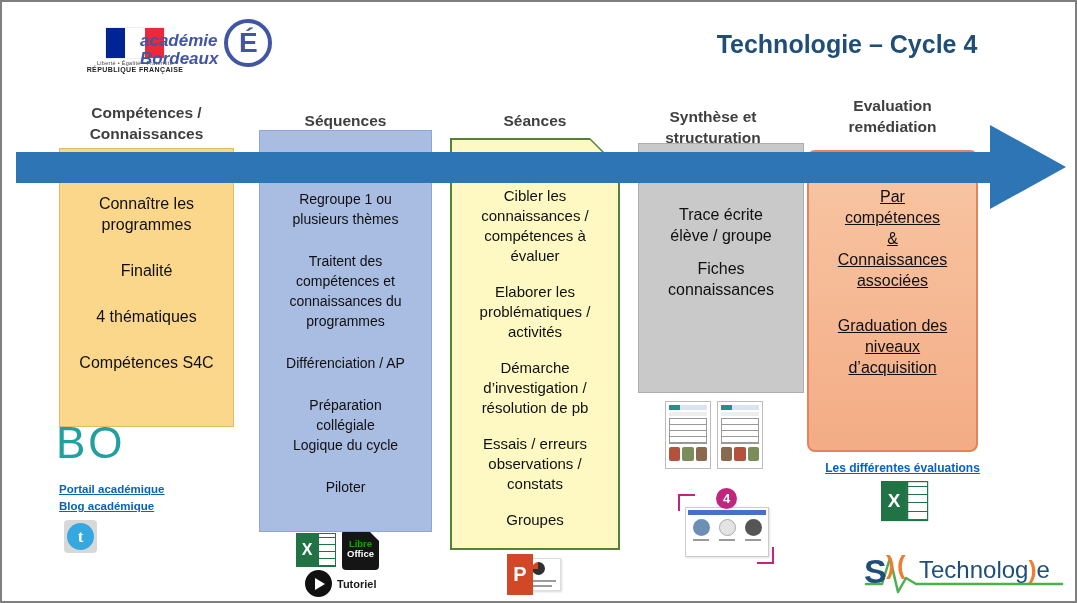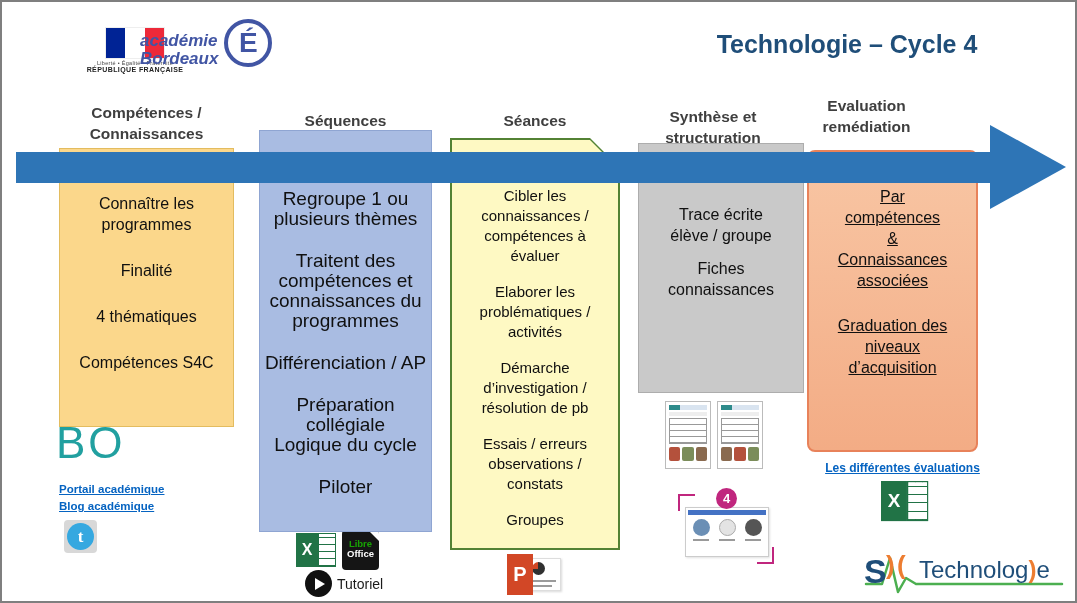--- a/index.html
+++ b/index.html
@@ -37,37 +37,37 @@
   }
   
   .col-header {
     position:absolute; text-align:center; font-weight:bold; font-size:15.5px;
     color:#3F3F3F; white-space:pre-line; line-height:21px;
   }
   .ch1 { left:57px;  width:175px; top:100px; }
   .ch2 { left:257px; width:173px; top:108px; }
   .ch3 { left:448px; width:170px; top:108px; }
   .ch4 { left:636px; width:150px; top:104px; }
-  .ch5 { left:779px; width:171px; top:93px;text-align:center; }
+  .ch5 { left:805px; width:171px; top:93px;text-align:center; }
   
   .arrow-body { position:absolute; left:14px; top:150px; width:976px; height:31px; background:#2E75B6; z-index:6; }
   .arrow-head {
     position:absolute; left:988px; top:123px; width:0; height:0; z-index:6;
     border-top:42px solid transparent; border-bottom:42px solid transparent;
     border-left:76px solid #2E75B6;
   }
   
   .col { position:absolute; z-index:1; }
   .col-item { text-align:center; white-space:pre-line; color:#101010; }
   .col1 { left:57px; top:146px; width:175px; height:279px; background:#FBD78B; border:1px solid #E3BC5F;
           display:flex; flex-direction:column; gap:25px; padding-top:44px; }
   .col1 .col-item { font-size:16px; line-height:21px; }
   .col2 { left:257px; top:128px; width:173px; height:402px; background:#A9BCE2; border:1px solid #8FA5D2;
           display:flex; flex-direction:column; gap:22px; padding-top:58px; }
-  .col2 .col-item { font-size:19px; line-height:20px; }
+  .col2 .col-item { font-size:14px; line-height:20px; }
   .col3 { left:448px; top:136px; width:170px; height:412px; background:#538234;
           clip-path:polygon(0 0, calc(100% - 30px) 0, 100% 30px, 100% 100%, 0 100%); }
   .col3-inner { position:absolute; inset:2px; background:#fef9c3;
           clip-path:polygon(0 0, calc(100% - 28px) 0, 100% 28px, 100% 100%, 0 100%);
           display:flex; flex-direction:column; gap:16px; padding-top:46px; }
   .col3-inner .col-item { font-size:15px; line-height:20px; }
   .col4 { left:636px; top:141px; width:166px; height:250px; background:#C9C9C9; border:1px solid #ADADAD;
           display:flex; flex-direction:column; gap:12px; padding-top:60px; }
   .col4 .col-item { font-size:16px; line-height:21px; }
   .col5 { left:805px; top:148px; width:171px; height:302px;
@@ -98,21 +98,21 @@
            border-radius:4px; cursor:pointer; overflow:hidden; text-align:center; padding-top:9px; }
   .libre-fold { position:absolute; right:0; top:0; width:0; height:0;
            border-left:11px solid transparent; border-top:11px solid #fff; }
   .libre-l1 { color:#18A303; font-size:9.5px; font-weight:bold; line-height:10px; }
   .libre-l2 { color:#fff; font-size:9.5px; font-weight:bold; line-height:10px; }
   .tutorial { position:absolute; left:303px; top:568px; display:flex; align-items:center; gap:5px; cursor:pointer; }
   .play-circle { width:27px; height:27px; border-radius:50%; background:#111;
            display:flex; align-items:center; justify-content:center; }
   .play-tri { width:0; height:0; margin-left:3px;
            border-top:6px solid transparent; border-bottom:6px solid transparent; border-left:10px solid #fff; }
-  .tutorial-label { font-size:14px; font-weight:normal; color:#1a1a1a; }
+  .tutorial-label { font-size:11px; font-weight:bold; color:#1a1a1a; }
   .ppt { position:absolute; left:505px; top:552px; width:54px; height:41px; cursor:pointer; }
   .ppt-card { position:absolute; right:0; top:4px; width:34px; height:33px; background:#fff;
            border:1px solid #ddd; box-shadow:1px 1px 2px rgba(0,0,0,.15); }
   .ppt-pie { position:absolute; left:4px; top:3px; width:13px; height:13px; border-radius:50%;
            background:conic-gradient(#303030 0 75%, #D24726 75% 100%); }
   .ppt-line { position:absolute; left:4px; height:2px; background:#9b9b9b; }
   .ppt-p { position:absolute; left:0; top:0; width:26px; height:41px; background:#D24726; color:#fff;
            font-size:20px; font-weight:bold; display:flex; align-items:center; justify-content:center; }
   
   .fiches { position:absolute; left:663px; top:399px; display:flex; gap:6px; cursor:pointer; }

